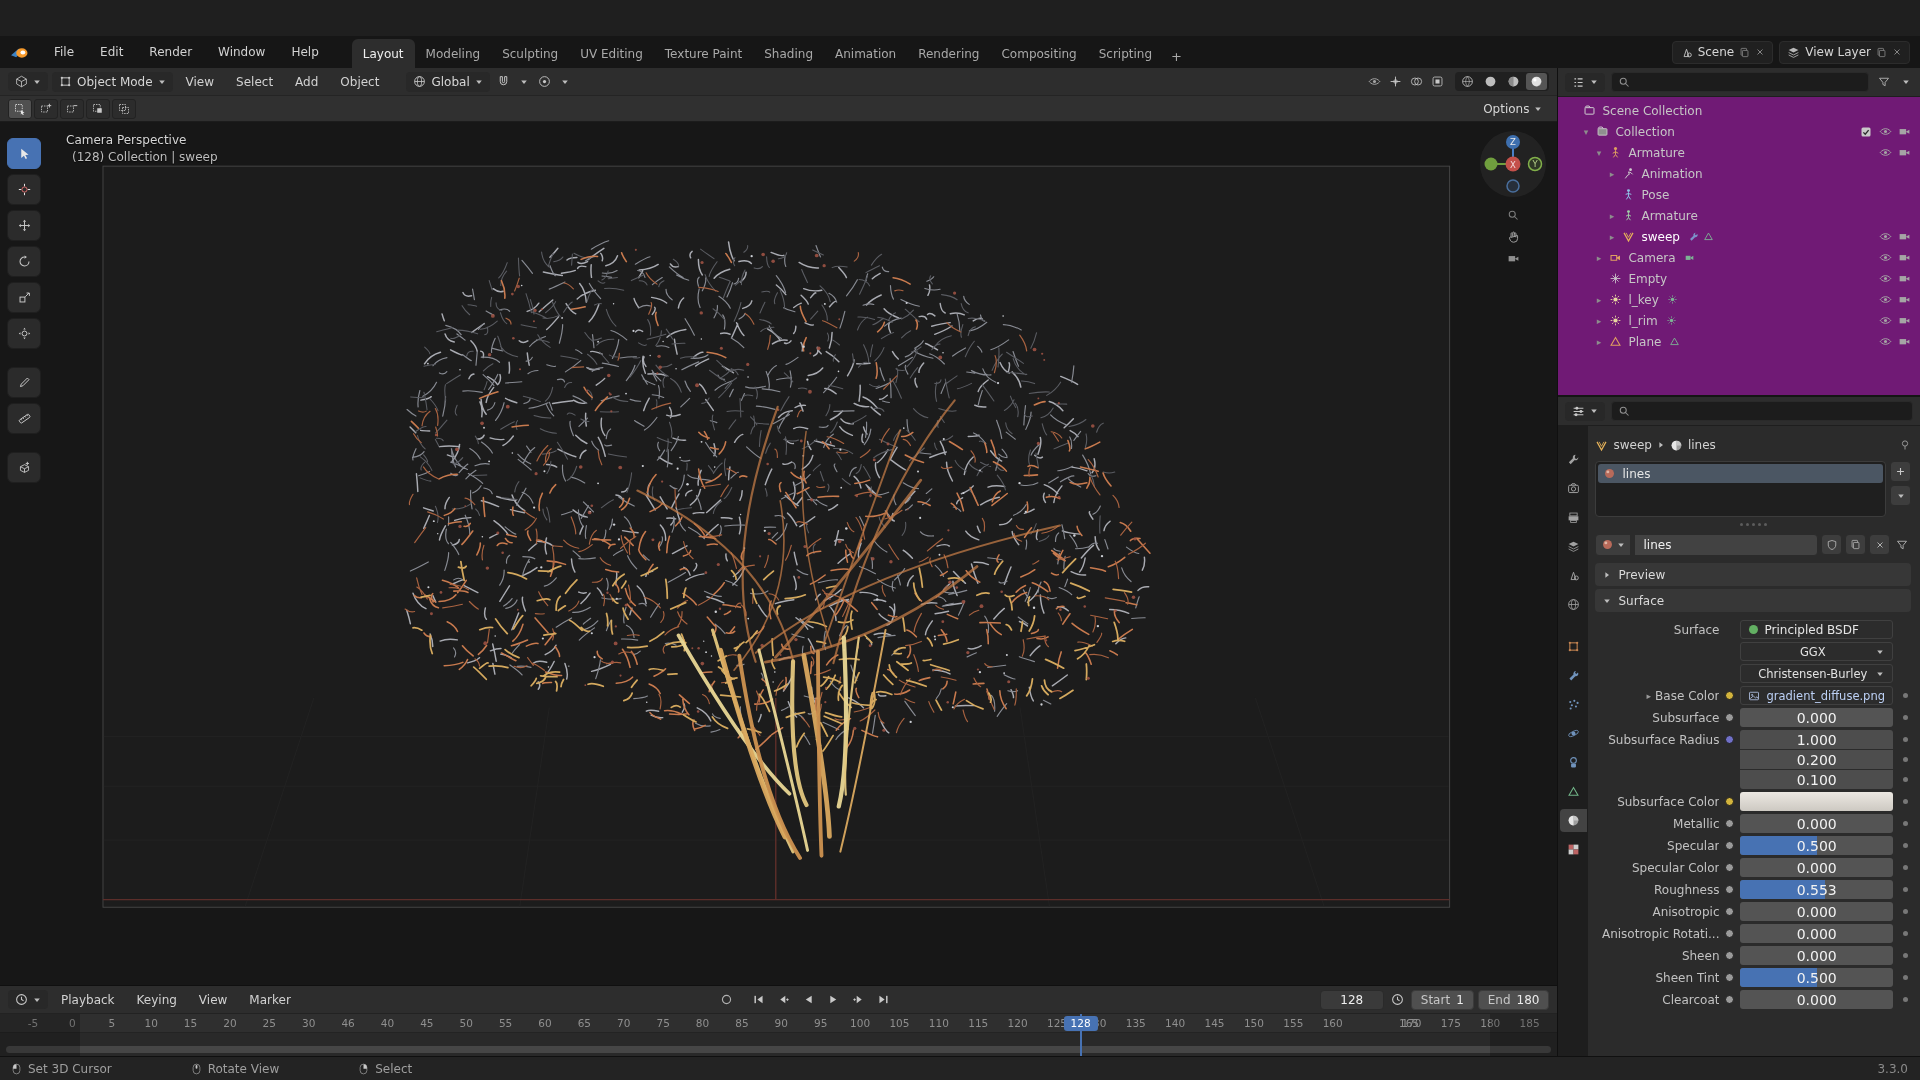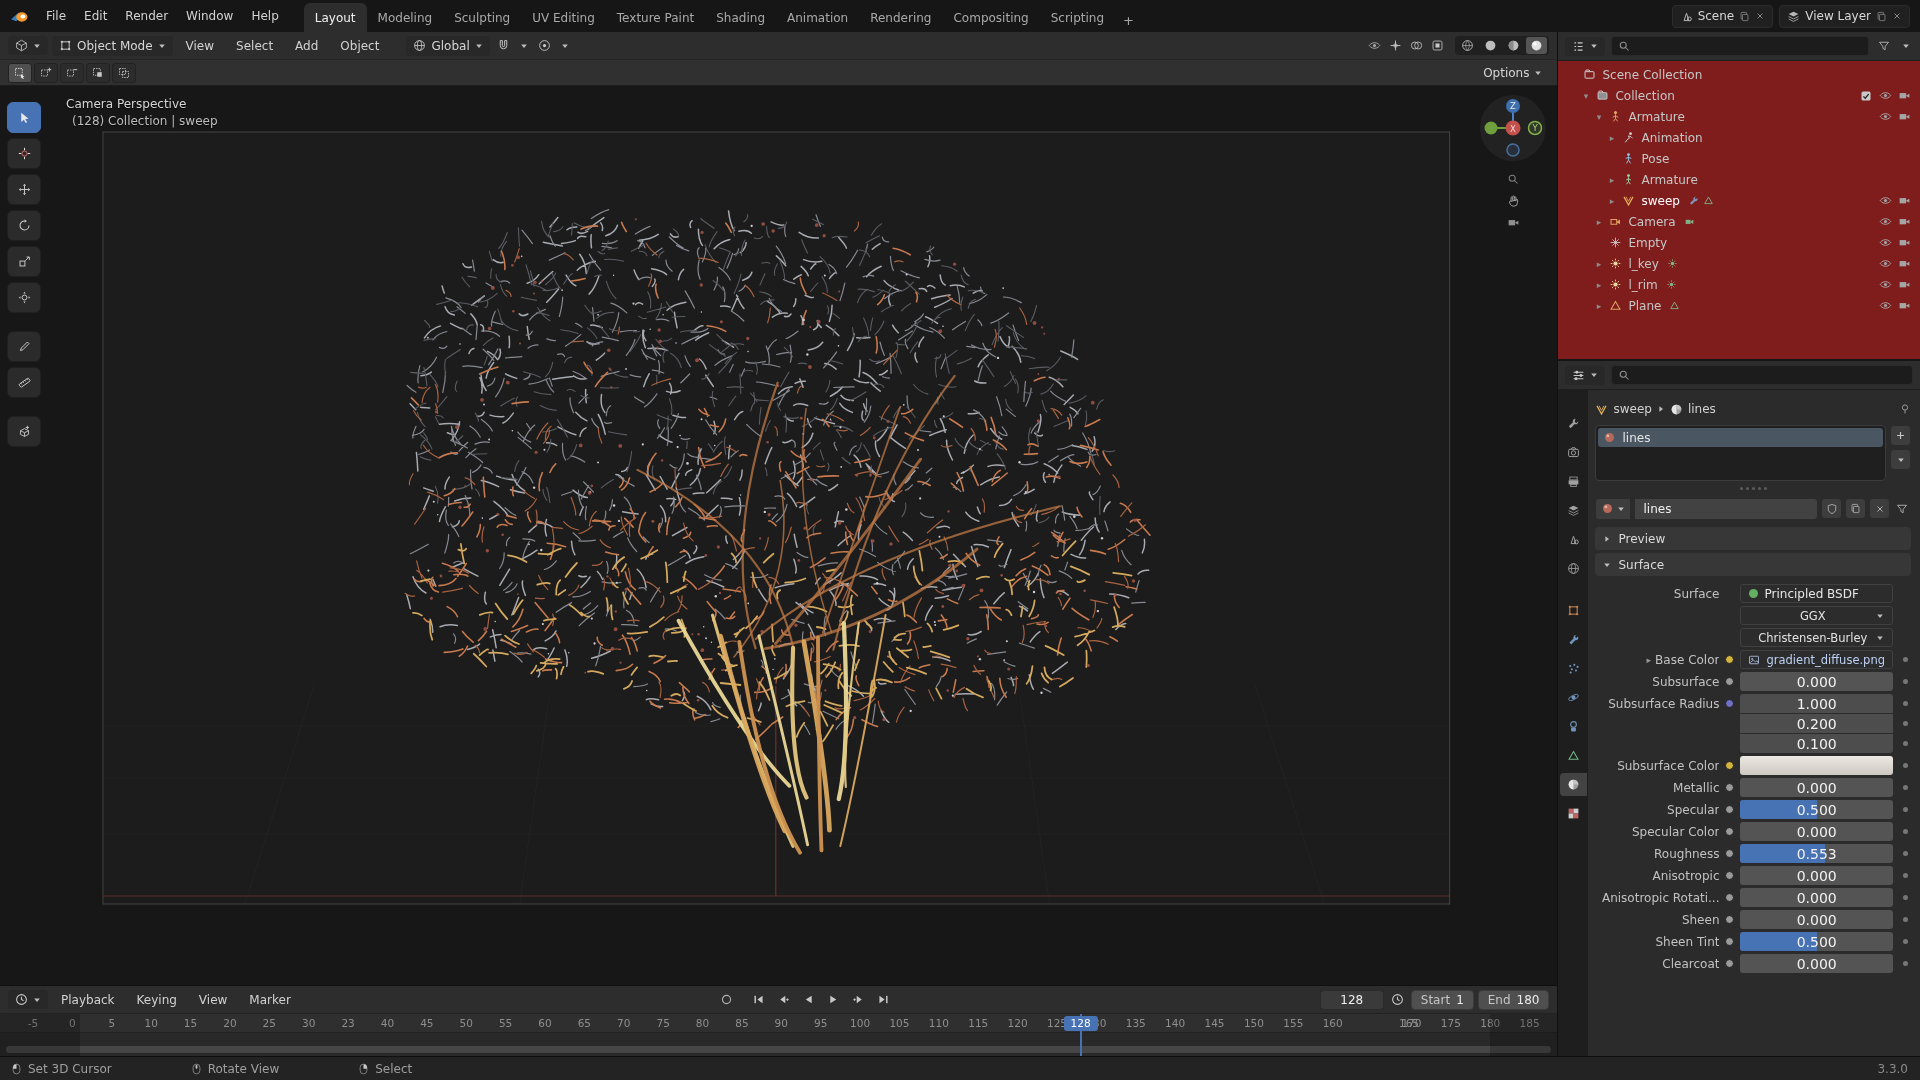--- a/index.html
+++ b/index.html
@@ -3,21 +3,21 @@
 <meta charset="utf-8">
 <style>
 *{box-sizing:border-box;margin:0;padding:0;}
 html,body{background:#000;}
 .app{width:1920px;height:1080px;display:flex;flex-direction:column;font-family:"DejaVu Sans",sans-serif;font-size:12px;color:#cfcfcf;overflow:hidden;user-select:none;background:#1f1f1f;}
 .flex-sp{flex:1;}
 svg{display:block;}
 .ic{display:inline-flex;align-items:center;}
 
 
-.topbar{flex:0 0 32px;background:#161616;display:flex;align-items:center;padding:0 10px;gap:0;}
+.topbar{flex:0 0 32px;background:#161616;display:flex;align-items:center;padding:0 10px;gap:8px;margin-top:36px;}
 .logo{margin-right:8px;display:flex;}
 .menu-item{padding:3px 9px;border-radius:4px;color:#d2d2d2;white-space:nowrap;}
 .ws-tabs{display:flex;align-items:flex-end;margin-left:16px;height:32px;}
 .ws-tab{padding:8px 11px 7px;border-radius:6px 6px 0 0;color:#a9a9a9;white-space:nowrap;}
 .ws-tab.active{background:#2d2d2d;color:#efefef;}
 .ws-add{padding:4px 8px;color:#a9a9a9;font-size:13px;}
 .tb-right{margin-left:auto;display:flex;gap:6px;align-items:center;}
 .tb-widget{display:flex;align-items:center;gap:5px;background:#202020;border:1px solid #2c2c2c;border-radius:4px;height:23px;padding:0 7px;color:#d6d6d6;white-space:nowrap;}
 .tb-widget .sm{opacity:.7;}
 
@@ -64,21 +64,21 @@
 .tick-label{position:absolute;top:3px;transform:translateX(-50%);font-size:10.5px;color:#8f8f8f;}
 .dim-zone{position:absolute;top:0;bottom:0;background:rgba(0,0,0,0.20);}
 .playhead-line{position:absolute;top:0;bottom:0;width:2px;background:#4772b3;}
 .playhead-badge{position:absolute;top:2px;transform:translateX(-50%);background:#4772b3;color:#fff;font-size:10.5px;padding:1px 7px 2px;border-radius:3px;}
 .tl-scroll{position:absolute;left:6px;right:6px;bottom:3px;height:7px;background:#464646;border-radius:4px;}
 
 
 .right-col{flex:0 0 332px;display:flex;flex-direction:column;background:#232323;min-height:0;}
 .panel-head{flex:0 0 29px;background:#2d2d2d;display:flex;align-items:center;gap:6px;padding:0 7px;border-bottom:1px solid #1e1e1e;}
 .search-box{flex:1;height:20px;background:#1c1c1c;border:1px solid #2a2a2a;border-radius:4px;display:flex;align-items:center;padding:0 6px;gap:5px;}
-.outliner{flex:0 0 329px;display:flex;flex-direction:column;border-bottom:2px solid #151515;background:#7f1d1d;}
+.outliner{flex:0 0 329px;display:flex;flex-direction:column;border-bottom:2px solid #151515;background:#701a75;}
 .o-rows{flex:1;padding:3px 0;overflow:hidden;}
 .o-row{height:21px;display:flex;align-items:center;padding:0 8px 0 6px;gap:3px;color:#c6c6c6;}
 .o-ind{flex:0 0 auto;}
 .o-exp{width:11px;flex:0 0 11px;font-size:9px;color:#8d8d8d;text-align:center;}
 .o-ic{display:inline-flex;width:16px;flex:0 0 16px;justify-content:center;}
 .o-label{margin-left:2px;white-space:nowrap;}
 .o-label.active{color:#fff;}
 .o-extras{display:inline-flex;gap:2px;margin-left:4px;}
 .mini-ic{display:inline-flex;transform:scale(.85);opacity:.85;}
 
@@ -847,21 +847,21 @@
           <div class="tl-ruler-bg"></div>
           <div class="tl-scroll"></div>
         <span class="tick-label" style="left: 33px;">-5</span>
             <span class="tick-label" style="left: 72.3846px;">0</span>
             <span class="tick-label" style="left: 111.769px;">5</span>
             <span class="tick-label" style="left: 151.154px;">10</span>
             <span class="tick-label" style="left: 190.538px;">15</span>
             <span class="tick-label" style="left: 229.923px;">20</span>
             <span class="tick-label" style="left: 269.308px;">25</span>
             <span class="tick-label" style="left: 308.692px;">30</span>
-            <span class="tick-label" style="left: 348.077px;">23</span>
+            <span class="tick-label" style="left: 348.077px;">46</span>
             <span class="tick-label" style="left: 387.462px;">40</span>
             <span class="tick-label" style="left: 426.846px;">45</span>
             <span class="tick-label" style="left: 466.231px;">50</span>
             <span class="tick-label" style="left: 505.615px;">55</span>
             <span class="tick-label" style="left: 545px;">60</span>
             <span class="tick-label" style="left: 584.385px;">65</span>
             <span class="tick-label" style="left: 623.769px;">70</span>
             <span class="tick-label" style="left: 663.154px;">75</span>
             <span class="tick-label" style="left: 702.538px;">80</span>
             <span class="tick-label" style="left: 741.923px;">85</span>

